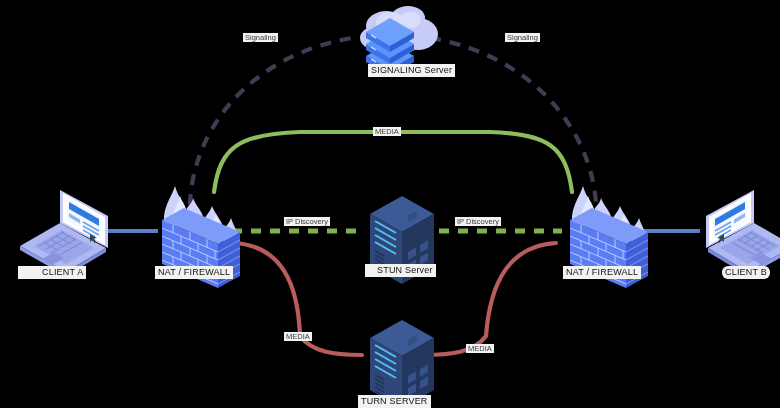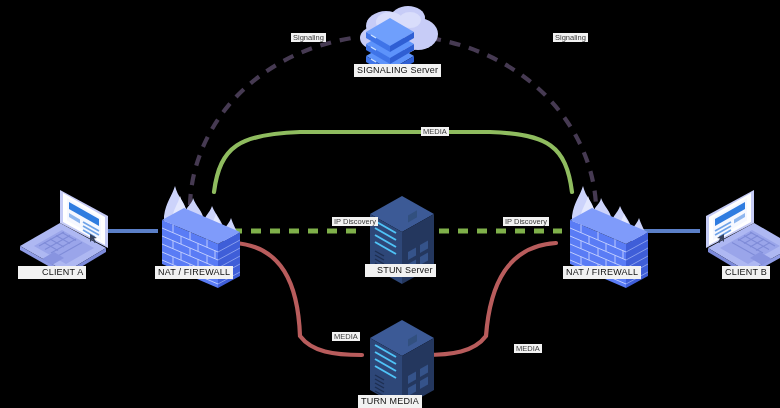--- a/index.html
+++ b/index.html
@@ -15,21 +15,21 @@
     position:absolute;z-index:4;
     background:#f2f2f2;color:#111;
     font-size:9px;line-height:11px;
     padding:1px 3px;white-space:nowrap;
     letter-spacing:.2px;
   }
   .edge-label{
     position:absolute;z-index:3;
     background:#f2f2f2;color:#3a3a3a;
     font-size:7.5px;line-height:9px;
-    padding:0px 2px;white-space:nowrap;margin-left:48px;
+    padding:0px 2px;white-space:nowrap;
   }
 </style>
 </head>
 <body>
 
 <div id="stage">
 
   <svg class="layer" id="lines" viewBox="0 0 780 408">
 
     <line x1="98" y1="231" x2="158" y2="231" stroke="#5b7fc7" stroke-width="4"></line>
@@ -224,25 +224,25 @@
     <g transform="translate(560,182)">
       <use href="#firewall"></use>
     </g>
     <g transform="translate(800,190) scale(-1,1)">
       <use href="#laptop"></use>
     </g>
   </svg>
 
   <div class="node-label" style="left:18px;top:266px;padding-left:24px;">CLIENT A</div>
   <div class="node-label" style="left:155px;top:266px;">NAT / FIREWALL</div>
-  <div class="node-label" style="left:354px;top:64px;">SIGNALING Server</div>
+  <div class="node-label" style="left:368px;top:64px;">SIGNALING Server</div>
   <div class="node-label" style="left:365px;top:264px;padding-left:12px;">STUN Server</div>
-  <div class="node-label" style="left:358px;top:395px;">TURN MEDIA</div>
+  <div class="node-label" style="left:358px;top:395px;">TURN SERVER</div>
   <div class="node-label" style="left:563px;top:266px;">NAT / FIREWALL</div>
-  <div class="node-label" style="left:722px;top:266px;">CLIENT B</div>
+  <div class="node-label" style="left:722px;top:266px;border-radius:6px;">CLIENT B</div>
 
   <div class="edge-label" style="left:243px;top:33px;">Signaling</div>
   <div class="edge-label" style="left:505px;top:33px;">Signaling</div>
   <div class="edge-label" style="left:373px;top:127px;">MEDIA</div>
   <div class="edge-label" style="left:284px;top:217px;">IP Discovery</div>
   <div class="edge-label" style="left:455px;top:217px;">IP Discovery</div>
   <div class="edge-label" style="left:284px;top:332px;">MEDIA</div>
   <div class="edge-label" style="left:466px;top:344px;">MEDIA</div>
 
 </div>

